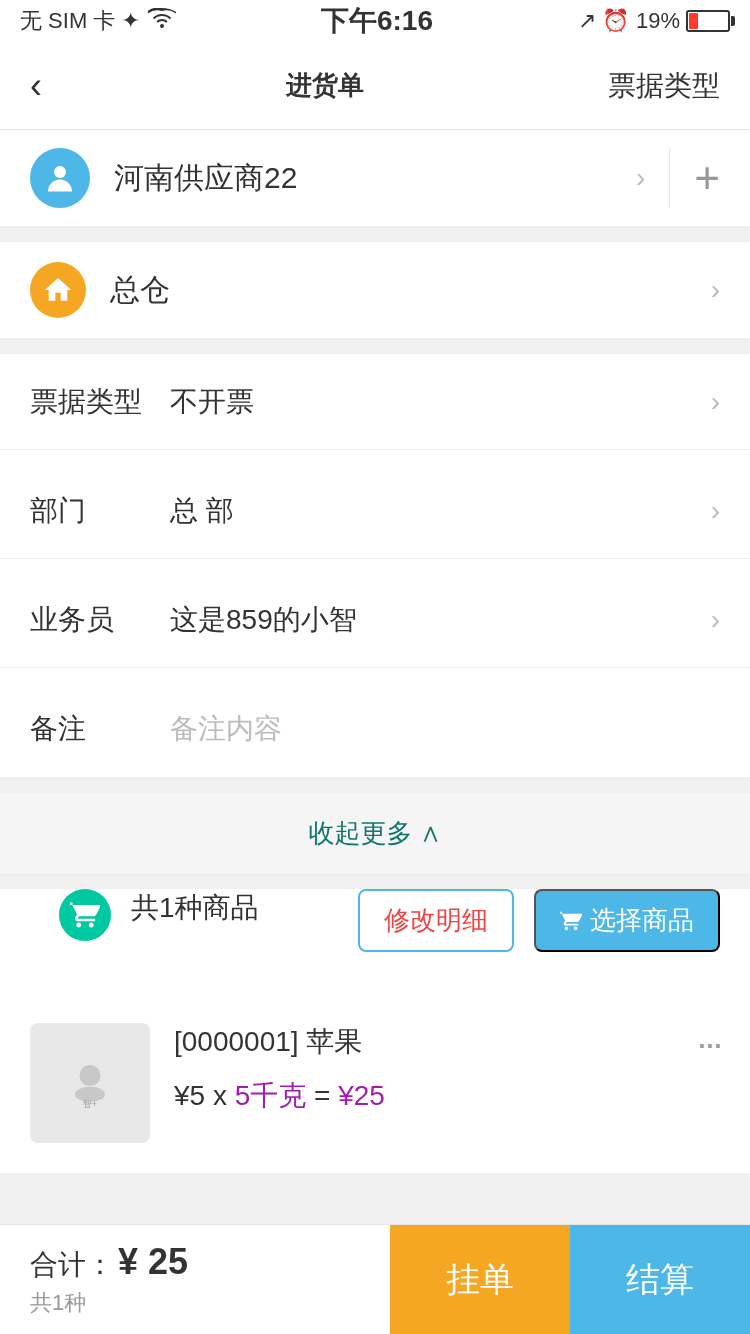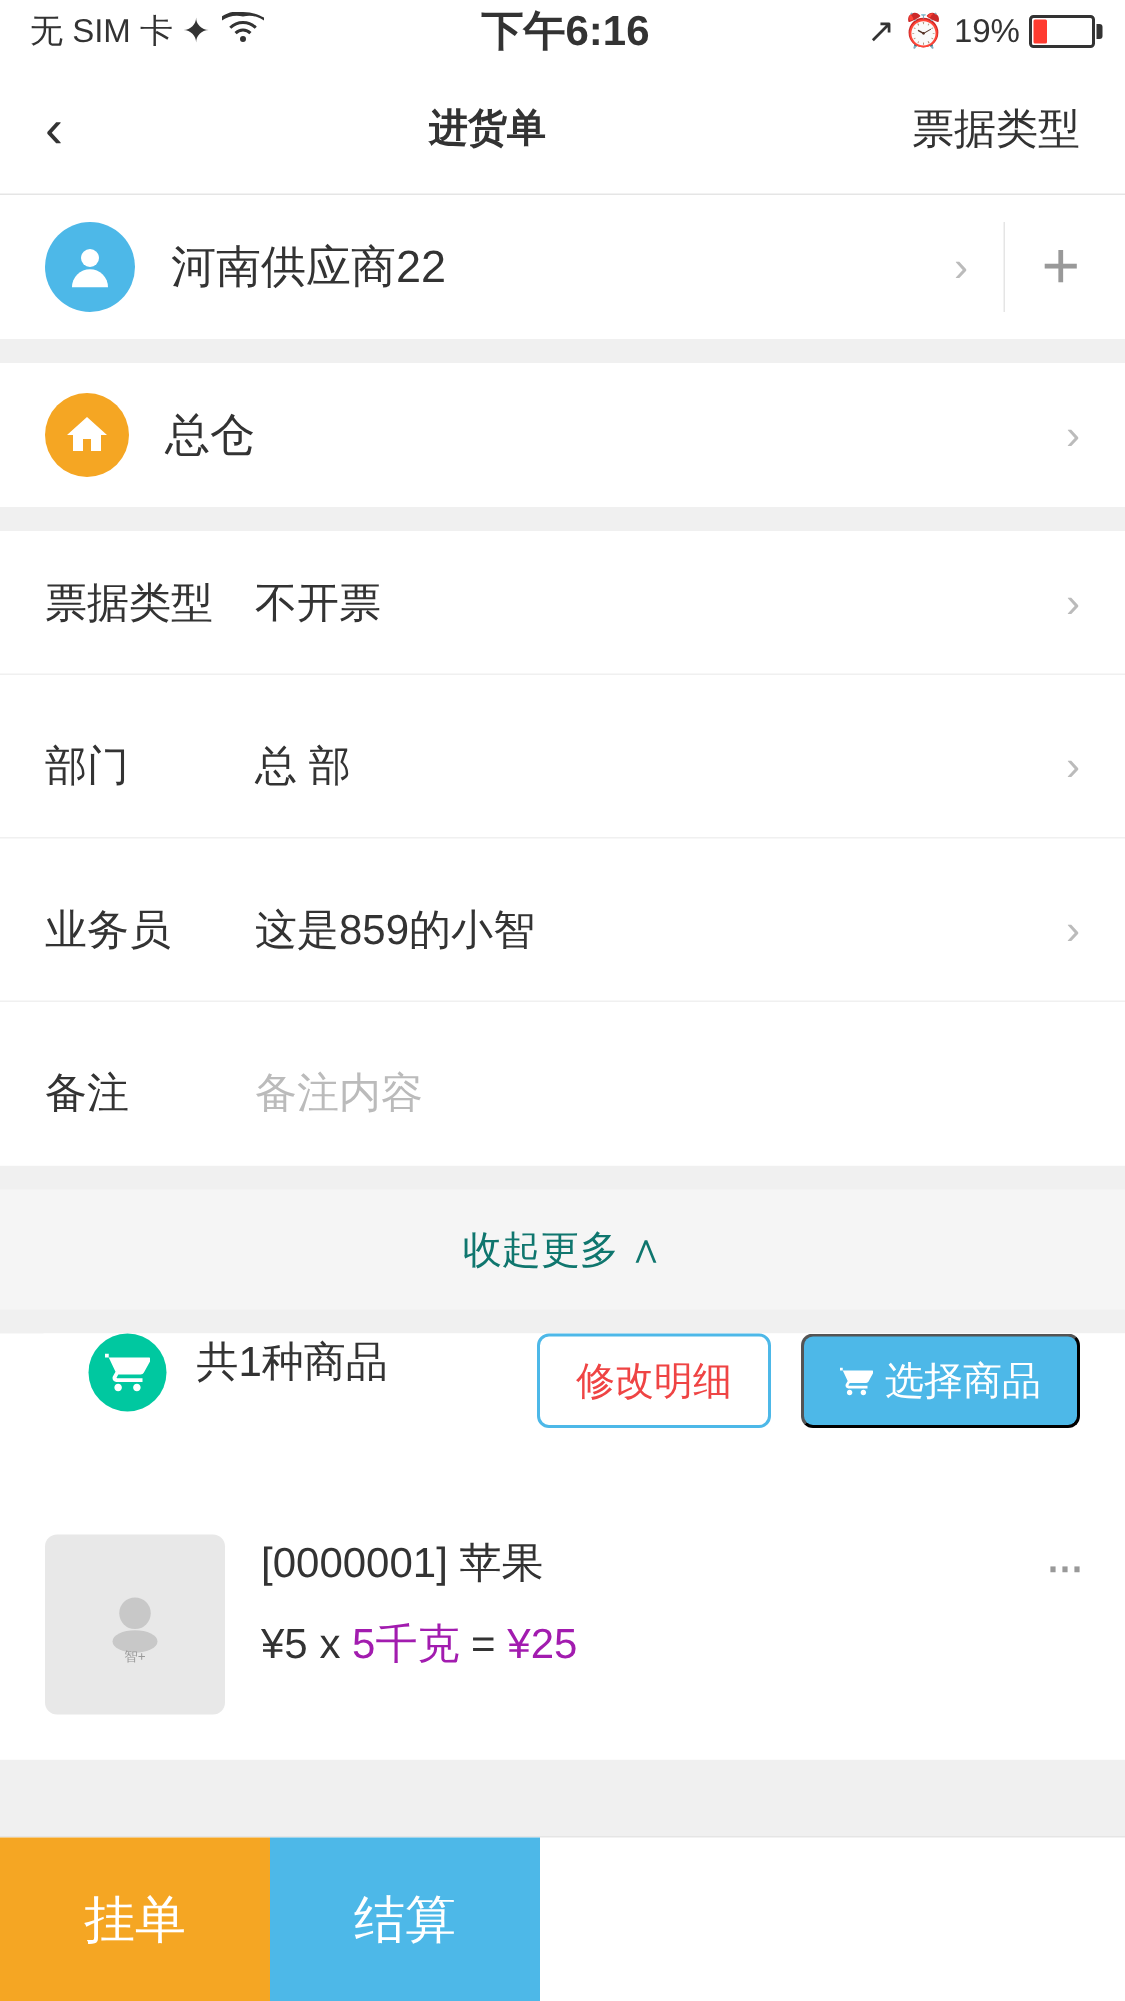--- a/index.html
+++ b/index.html
@@ -463,19 +463,26 @@
           <span class="price-highlight">¥25</span>
         </div>
       </div>
       <span class="product-more">···</span>
     </div>
   </div>
 
 </div>
 
 <div class="bottom-bar">
+  <div class="total-section">
+    <div style="display:flex;align-items:baseline;gap:4px;">
+      <span class="total-label">合计：</span>
+      <span class="total-amount">¥ 25</span>
+    </div>
+    <div class="total-count">共1种</div>
+  </div>
   <div class="action-btn hang-btn">
     <span>挂单</span>
   </div>
   <div class="action-btn settle-btn">
     <span>结算</span>
   </div>
 </div>
 
 </body></html>

